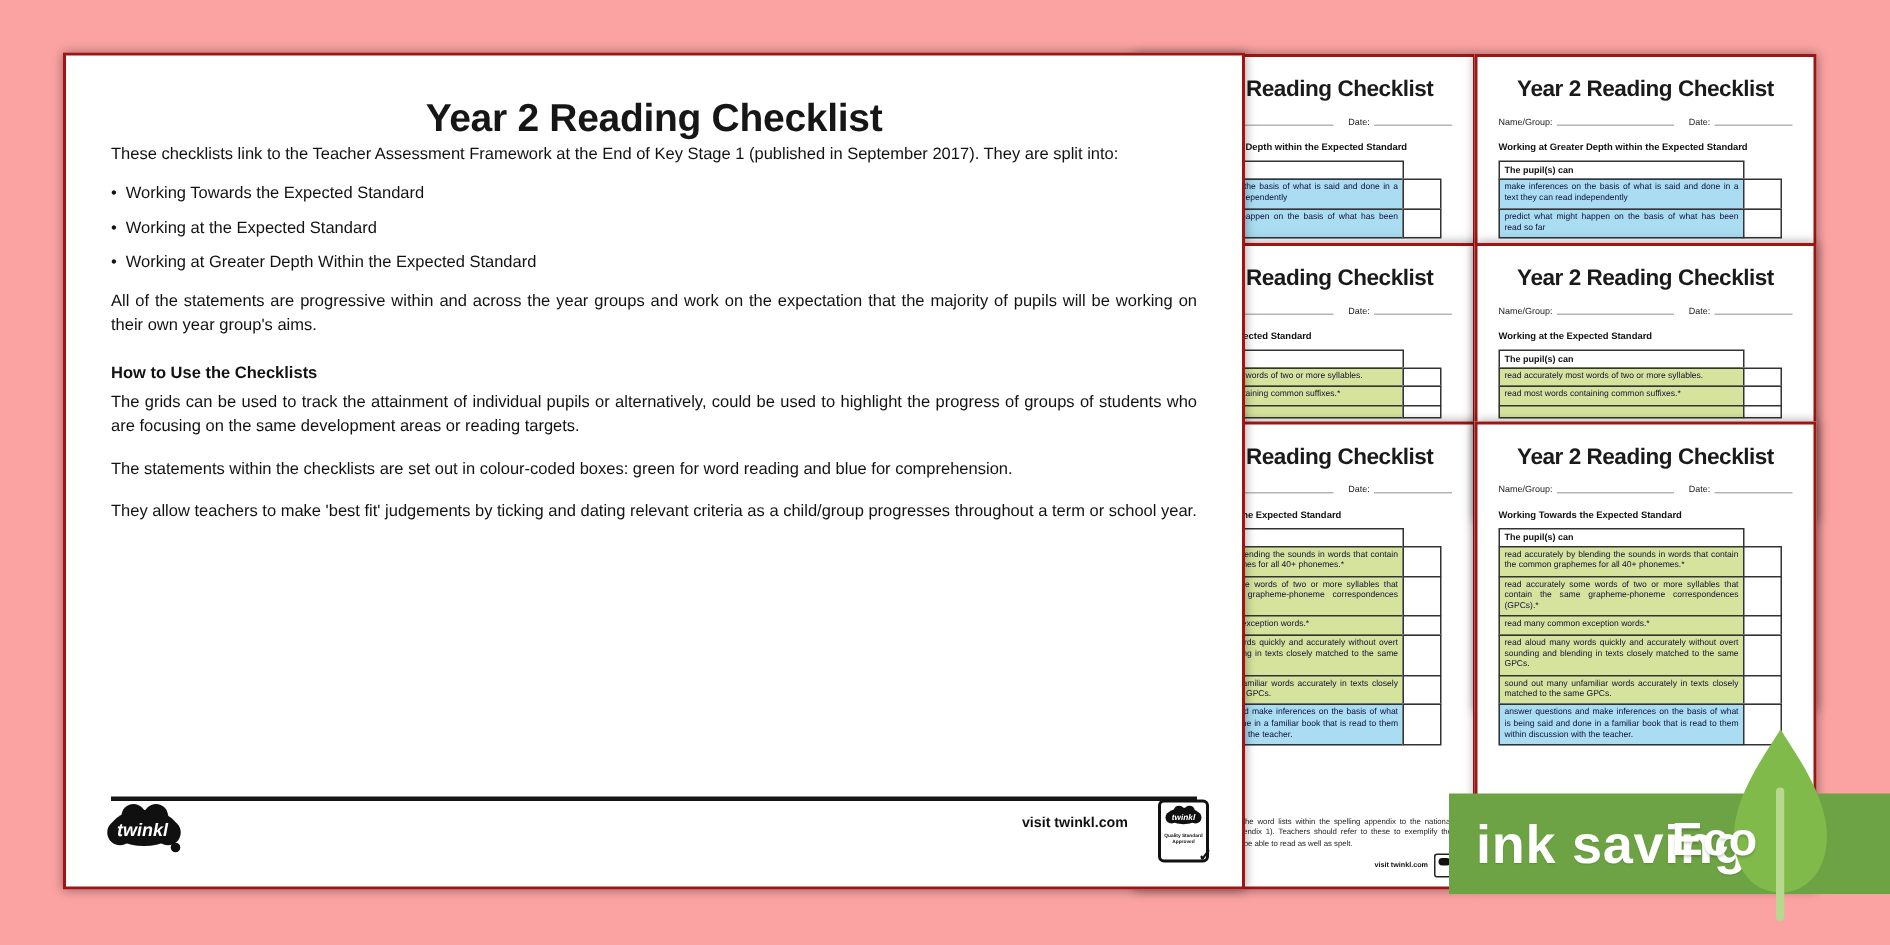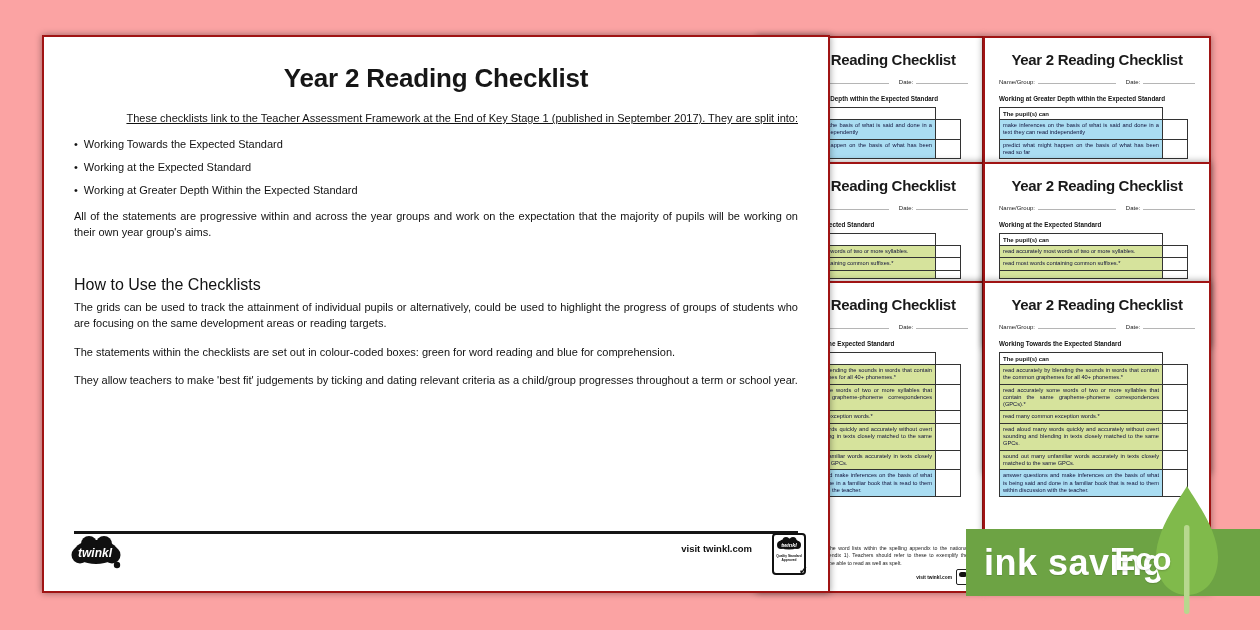--- a/index.html
+++ b/index.html
@@ -8,24 +8,24 @@
 
   
   .page{position:absolute;background:#fff;border:2px solid #a01414;box-sizing:border-box;
         box-shadow:0 0 7px rgba(0,0,0,.4);}
 
   
   .front{left:42px;top:35px;width:788px;height:558px;z-index:10;}
   .front-title{margin-top:26px;text-align:center;font-size:26px;font-weight:bold;color:#161616;letter-spacing:-.2px;}
   .front-body{padding:0 30px;color:#121212;}
   .fp{font-size:11px;line-height:1.5;margin-top:12px;text-align:justify;}
-  .fp.intro{margin-top:16px;text-align:right;text-decoration:underline;}
+  .fp.intro{margin-top:1px;text-align:left;}
   .fbullet{display:flex;font-size:11px;margin-top:11px;}
   .fbullet .dot{margin-right:6px;}
-  .fheading{font-size:16px;font-weight:normal;margin-top:35px;}
+  .fheading{font-size:11px;font-weight:bold;margin-top:17px;}
   .fp.tight{margin-top:5px;}
   .front-rule{position:absolute;left:30px;right:30px;bottom:57px;height:3px;background:#151515;}
   .front-logo{position:absolute;left:24px;bottom:19px;width:56px;height:38px;}
   .front-visit{position:absolute;right:76px;bottom:37px;font-size:9.5px;font-weight:bold;color:#111;}
   .front-badge{position:absolute;right:22px;bottom:16px;width:34px;height:42px;border:2px solid #111;
                border-radius:4px;background:#fff;text-align:center;box-sizing:border-box;}
   .front-badge svg{margin-top:2px;}
   .badge-caption{font-size:3.2px;line-height:1.3;font-weight:bold;color:#111;}
   .badge-check{position:absolute;right:-4px;bottom:-4px;font-size:11px;font-weight:bold;color:#111;background:transparent;}
 

